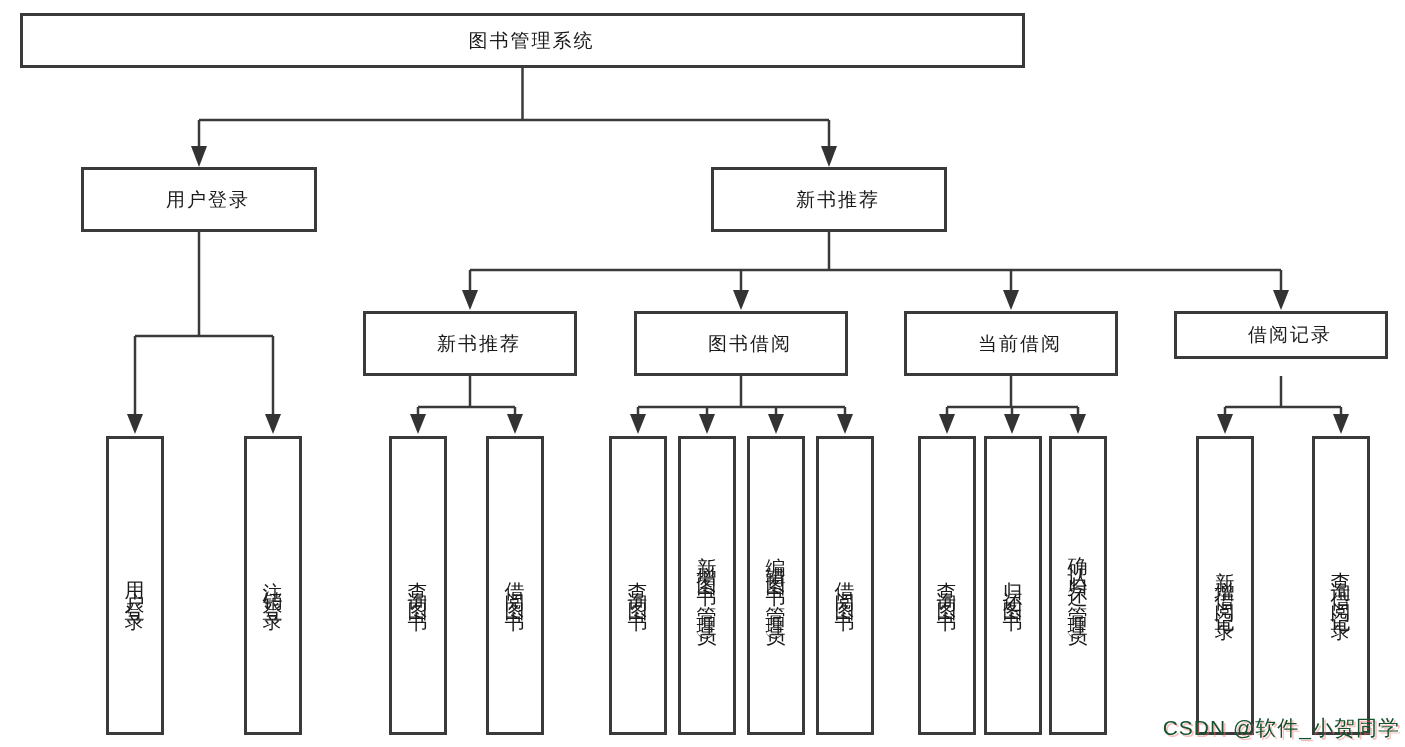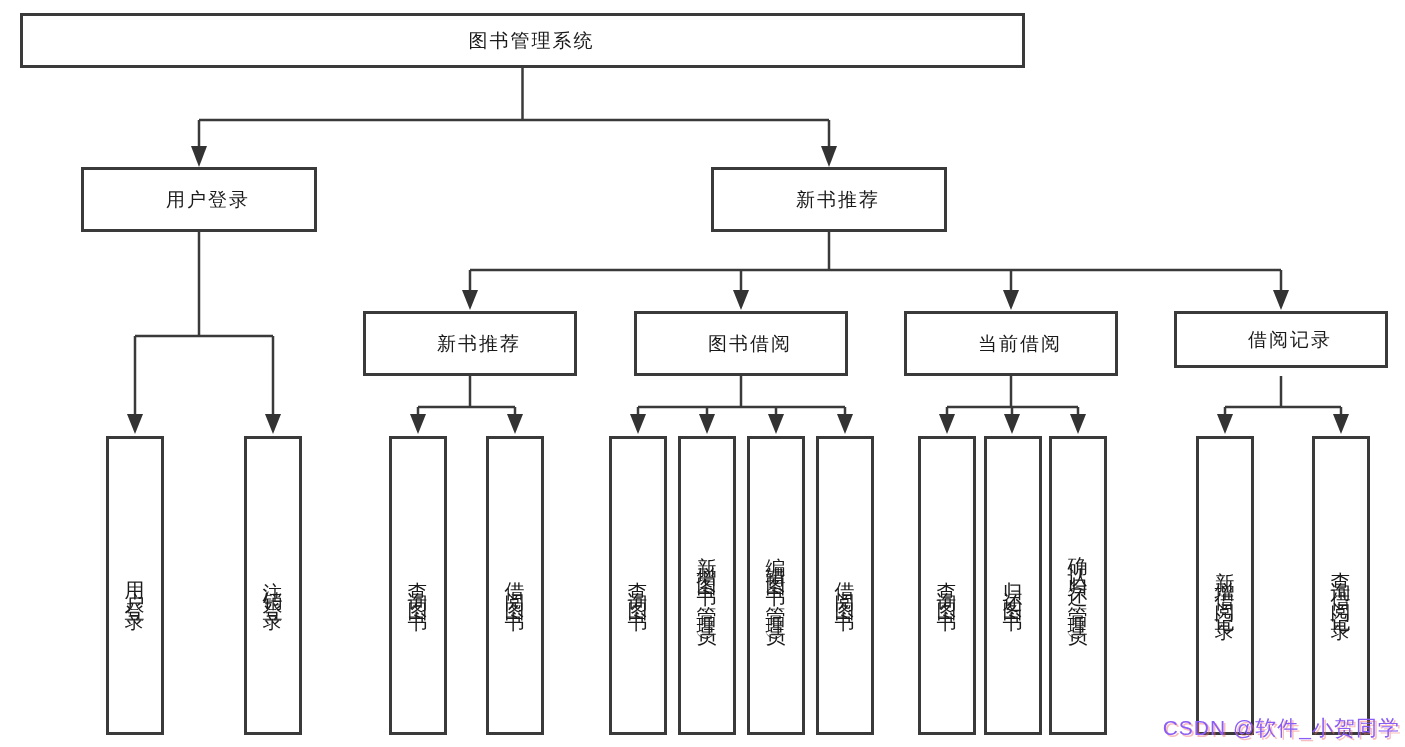--- a/index.html
+++ b/index.html
@@ -37,21 +37,21 @@
     font-size:20px;
     line-height:1;
     letter-spacing:10px;
     color:#1a1a1a;
     white-space:nowrap;
   }
   .watermark{
     position:absolute;
     right:5px;bottom:5px;
     font-size:21px;
-    color:#8b5cf6;
+    color:#14532d;
     text-shadow:2px 2px 0 rgba(240,110,110,0.45);
     letter-spacing:1px;
     z-index:5;
     font-family:"Liberation Sans", sans-serif;
   }
 </style>
 </head>
 <body>
 
 <div class="canvas">
@@ -134,21 +134,21 @@
   </svg>
 
   <div class="node" style="left:20px;top:13px;width:1005px;height:55px">图书管理系统</div>
 
   <div class="node" style="left:81px;top:167px;width:236px;height:65px">用户登录</div>
   <div class="node" style="left:711px;top:167px;width:236px;height:65px">新书推荐</div>
 
   <div class="node" style="left:634px;top:311px;width:214px;height:65px">图书借阅</div>
   <div class="node" style="left:363px;top:311px;width:214px;height:65px">新书推荐</div>
   <div class="node" style="left:904px;top:311px;width:214px;height:65px">当前借阅</div>
-  <div class="node" style="left:1174px;top:311px;width:214px;height:57px">借阅记录</div>
+  <div class="node" style="left:1174px;top:311px;width:214px;height:48px">借阅记录</div>
 
   <div class="leaf" style="left:106px">
     <span class="vtext">用户登录</span>
   </div>
   <div class="leaf" style="left:244px">
     <span class="vtext">注销登录</span>
   </div>
 
   <div class="leaf" style="left:389px">
     <span class="vtext">查询图书</span>

